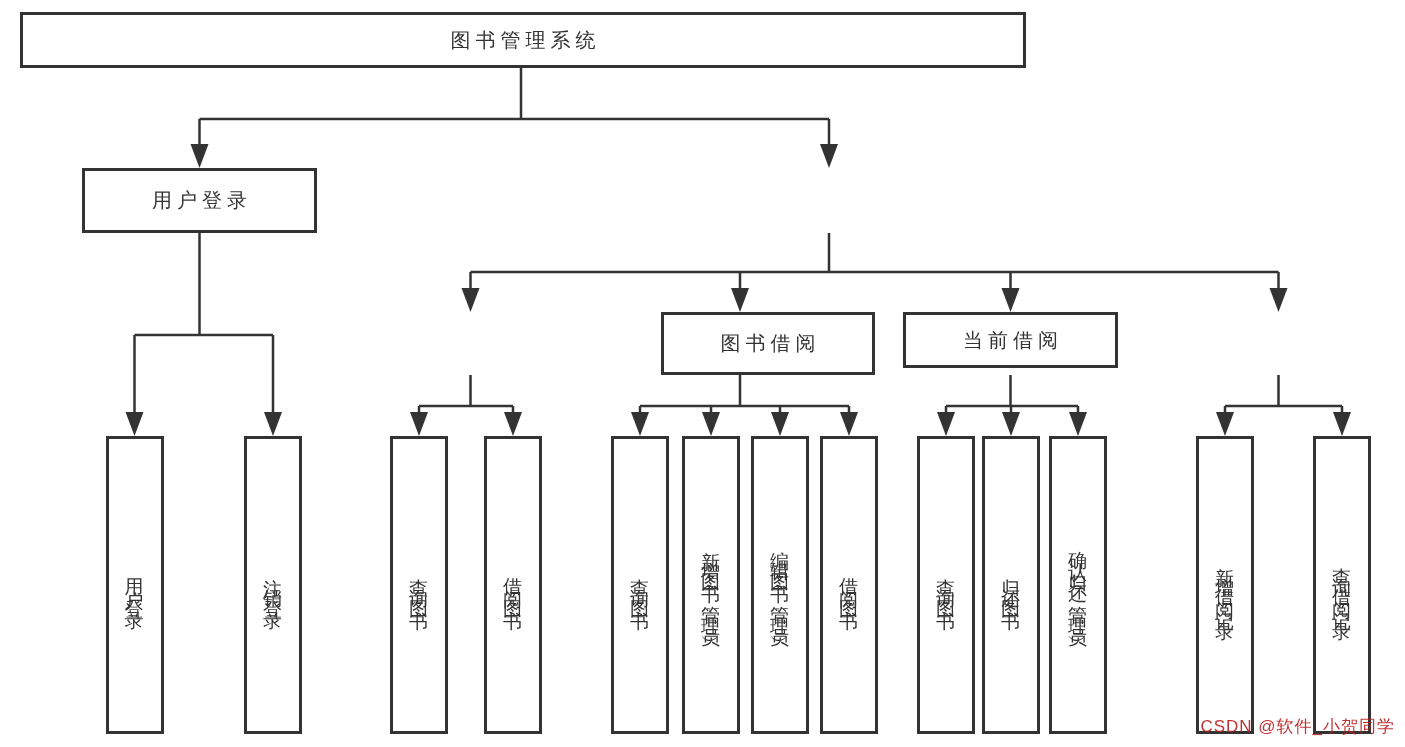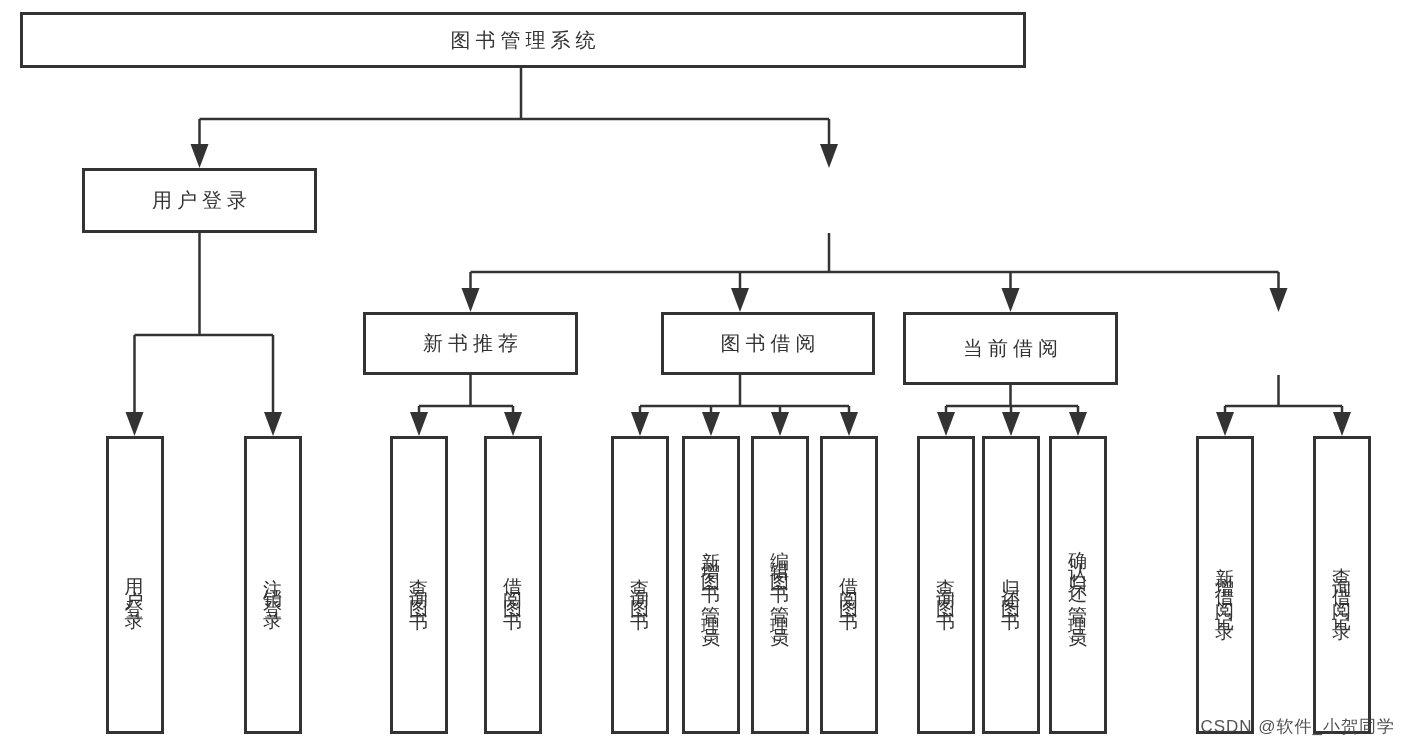--- a/index.html
+++ b/index.html
@@ -38,21 +38,21 @@
     letter-spacing:11px;
     color:#333;
     white-space:nowrap;
   }
   .watermark{
     position:absolute;
     right:10px;
     top:715px;
     font-size:17px;
     letter-spacing:1px;
-    color:#404040;
+    color:#b91c1c;
     opacity:.9;
     white-space:nowrap;
     z-index:5;
   }
 </style>
 </head>
 <body>
 
 <div class="canvas">
 
@@ -105,27 +105,24 @@
     </svg>
 
   <div class="box" style="left:20px;top:12px;width:1006px;height:56px">
     <span class="hlabel">图书管理系统</span>
   </div>
 
   <div class="box" style="left:82px;top:168px;width:235px;height:65px">
     <span class="hlabel">用户登录</span>
   </div>
 
-  <div class="box" style="left:363px;top:312px;width:215px;height:63px">
-    <span class="hlabel">新书推荐</span>
-  </div>
   <div class="box" style="left:661px;top:312px;width:214px;height:63px">
     <span class="hlabel">图书借阅</span>
   </div>
-  <div class="box" style="left:903px;top:312px;width:215px;height:73px">
+  <div class="box" style="left:903px;top:312px;width:215px;height:56px">
     <span class="hlabel">当前借阅</span>
   </div>
 
   <div class="box" style="left:105.5px;top:436px;width:58px;height:298px">
     <span class="vlabel">用户登录</span>
   </div>
   <div class="box" style="left:244px;top:436px;width:58px;height:298px">
     <span class="vlabel">注销登录</span>
   </div>
 

